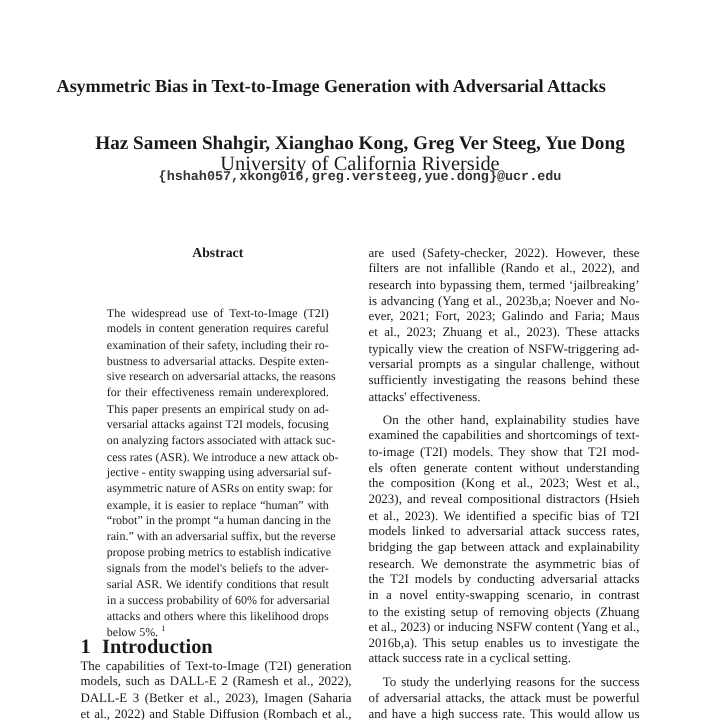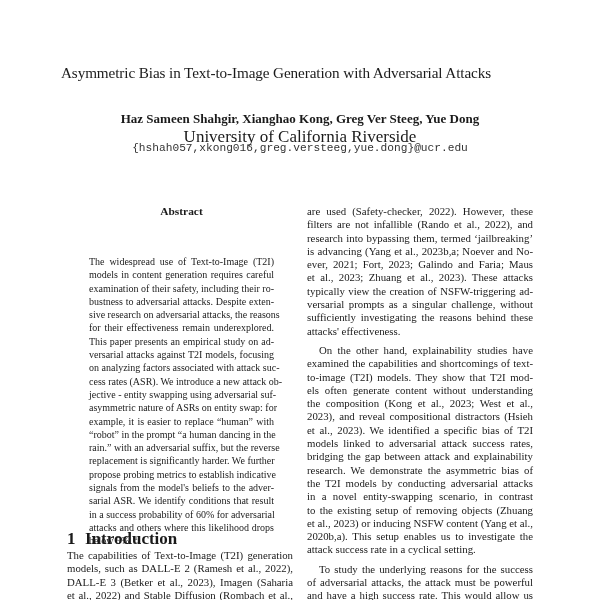--- a/index.html
+++ b/index.html
@@ -1,22 +1,22 @@
 <!DOCTYPE html>
 <html><head>
 <meta charset="utf-8">
 <style>
   html, body { margin:0; padding:0; }
   body { width:600px; height:600px; background:#ffffff; overflow:hidden; position:relative;
          font-family:"Liberation Serif", "DejaVu Serif", serif; color:#1a1a1a; }
   .abs { position:absolute; }
-  .title { left:0; width:552px; top:64px; text-align:center; font-weight:normal; font-size:15.2px; letter-spacing:-0.1px; }
-  .authors { left:0; width:600px; top:111px; text-align:center; font-weight:bold; font-size:13px; }
+  .title { left:0; width:552px; top:64px; text-align:center; font-weight:bold; font-size:15.2px; letter-spacing:-0.1px; }
+  .authors { left:0; width:600px; top:111px; text-align:center; font-weight:bold; font-size:16px; }
   .affil { left:0; width:600px; top:127px; text-align:center; font-size:17px; }
-  .email { left:0; width:600px; top:142px; text-align:center; font-family:"Liberation Mono", "DejaVu Sans Mono", monospace; font-size:11.2px; color:#333; }
+  .email { left:0; width:600px; top:142px; text-align:center; font-family:"Liberation Mono", "DejaVu Sans Mono", monospace; font-size:11.2px; color:#333;font-weight:bold; }
   .abstract-head { left:89px; width:185px; top:205px; text-align:center; font-weight:bold; font-size:11.4px; }
   .abstract-body { left:89px; width:185px; top:225px; font-size:10px; line-height:13.3px; text-align:justify;margin-top:30px; }
   .sec-head { left:67px; top:529px; font-weight:bold; font-size:17px; }
   .sec-head .num { display:inline-block; width:18px; }
   .left-body { left:67px; width:226px; top:549px; font-size:10.8px; line-height:13.3px; text-align:justify; }
   .right-body { left:307px; width:226px; top:205px; font-size:10.8px; line-height:13.3px; text-align:justify; }
   .line { display:block; white-space:nowrap; text-align-last:justify; text-align:justify; }
   .line.last { text-align-last:left; }
   .para { margin:0; }
   .para + .para { margin-top:6px; }
@@ -41,21 +41,20 @@
   <span class="line">for their effectiveness remain underexplored.</span>
   <span class="line">This paper presents an empirical study on ad-</span>
   <span class="line">versarial attacks against T2I models, focusing</span>
   <span class="line">on analyzing factors associated with attack suc-</span>
   <span class="line">cess rates (ASR). We introduce a new attack ob-</span>
   <span class="line">jective - entity swapping using adversarial suf-</span>
   <span class="line">asymmetric nature of ASRs on entity swap: for</span>
   <span class="line">example, it is easier to replace “human” with</span>
   <span class="line">“robot” in the prompt “a human dancing in the</span>
   <span class="line">rain.” with an adversarial suffix, but the reverse</span>
-  <span class="line">replacement is significantly harder. We further</span>
   <span class="line">propose probing metrics to establish indicative</span>
   <span class="line">signals from the model's beliefs to the adver-</span>
   <span class="line">sarial ASR. We identify conditions that result</span>
   <span class="line">in a success probability of 60% for adversarial</span>
   <span class="line">attacks and others where this likelihood drops</span>
   <span class="line last"><span>below 5%.</span> <sup>1</sup></span>
 </div>
 
 <div class="abs sec-head">
   <span class="num">1</span><span>Introduction</span>
@@ -88,21 +87,21 @@
     <span class="line">the composition  (Kong et al., 2023; West et al.,</span>
     <span class="line">2023), and reveal compositional distractors (Hsieh</span>
     <span class="line">et al., 2023). We identified a specific bias of T2I</span>
     <span class="line">models linked to adversarial attack success rates,</span>
     <span class="line">bridging the gap between attack and explainability</span>
     <span class="line">research. We demonstrate the asymmetric bias of</span>
     <span class="line">the T2I models by conducting adversarial attacks</span>
     <span class="line">in a novel entity-swapping scenario, in contrast</span>
     <span class="line">to the existing setup of removing objects (Zhuang</span>
     <span class="line">et al., 2023) or inducing NSFW content (Yang et al.,</span>
-    <span class="line">2020b,a). This setup enables us to investigate the</span>
+    <span class="line">2016b,a). This setup enables us to investigate the</span>
     <span class="line last">attack success rate in a cyclical setting.</span>
   </div>
   <div class="para">
     <span class="line indent">To study the underlying reasons for the success</span>
     <span class="line">of adversarial attacks, the attack must be powerful</span>
     <span class="line">and have a high success rate. This would allow us</span>
   </div>
 </div>
 
 </body></html>

